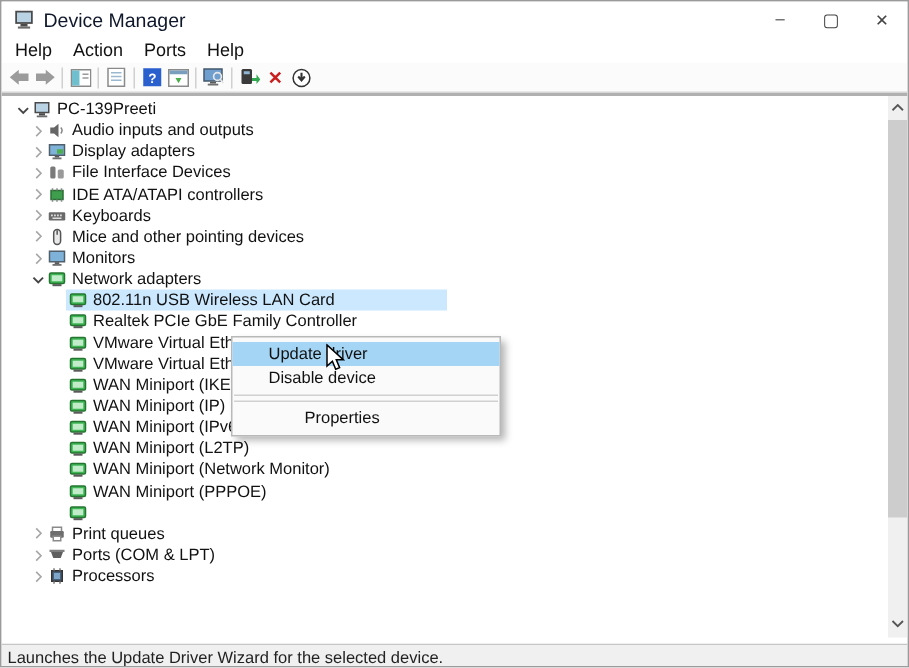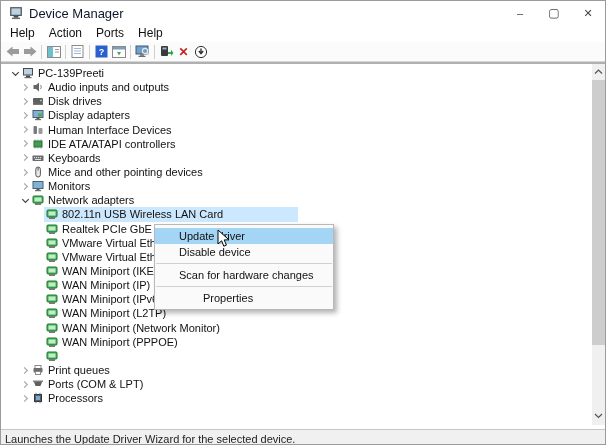--- a/index.html
+++ b/index.html
@@ -260,31 +260,20 @@
             <use href="#chev-r"></use>
           </svg>
         </span>
       <svg class="ticon">
           <use href="#i-audio"></use>
         </svg>
       <span class="tlabel">Audio inputs and outputs</span>
     </div>
 
 
-    <div class="trow l1">
-      <span class="exp">
-          <svg width="11" height="11">
-            <use href="#chev-r"></use>
-          </svg>
-        </span>
-      <svg class="ticon">
-          <use href="#i-disk"></use>
-        </svg>
-      <span class="tlabel">Disk drives</span>
-    </div>
 
     <div class="trow l1">
       <span class="exp">
           <svg width="11" height="11">
             <use href="#chev-r"></use>
           </svg>
         </span>
       <svg class="ticon">
           <use href="#i-display"></use>
         </svg>
@@ -293,21 +282,21 @@
 
     <div class="trow l1">
       <span class="exp">
           <svg width="11" height="11">
             <use href="#chev-r"></use>
           </svg>
         </span>
       <svg class="ticon">
           <use href="#i-hid"></use>
         </svg>
-      <span class="tlabel">Human Interface Devices</span>
+      <span class="tlabel">File Interface Devices</span>
     </div>
 
     <div class="trow l1">
       <span class="exp">
           <svg width="11" height="11">
             <use href="#chev-r"></use>
           </svg>
         </span>
       <svg class="ticon">
           <use href="#i-ide"></use>
@@ -499,21 +488,20 @@
             <polyline points="1,1 4.5,4.5 8,1" fill="none" stroke="#555" stroke-width="1.2"></polyline>
           </svg>
       </div>
     </div>
   </div>
 
   <div class="ctxmenu">
     <div class="cmi hl">Update driver</div>
     <div class="cmi">Disable device</div>
     <div class="csep"></div>
-    <div class="cmi">Scan for hardware changes</div>
     <div class="csep"></div>
     <div class="cmi bold">Properties</div>
   </div>
 
   <svg class="cursor" width="13" height="19" viewBox="0 0 13 19">
     <path d="M1 1 L1 15 L4.6 11.8 L6.8 17.2 L9.4 16.1 L7.2 10.9 L12 10.9 Z" fill="#ffffff" stroke="#000" stroke-width="1"></path>
   </svg>
 
   <div class="statusbar">
     <span>Launches the Update Driver Wizard for the selected device.</span>

